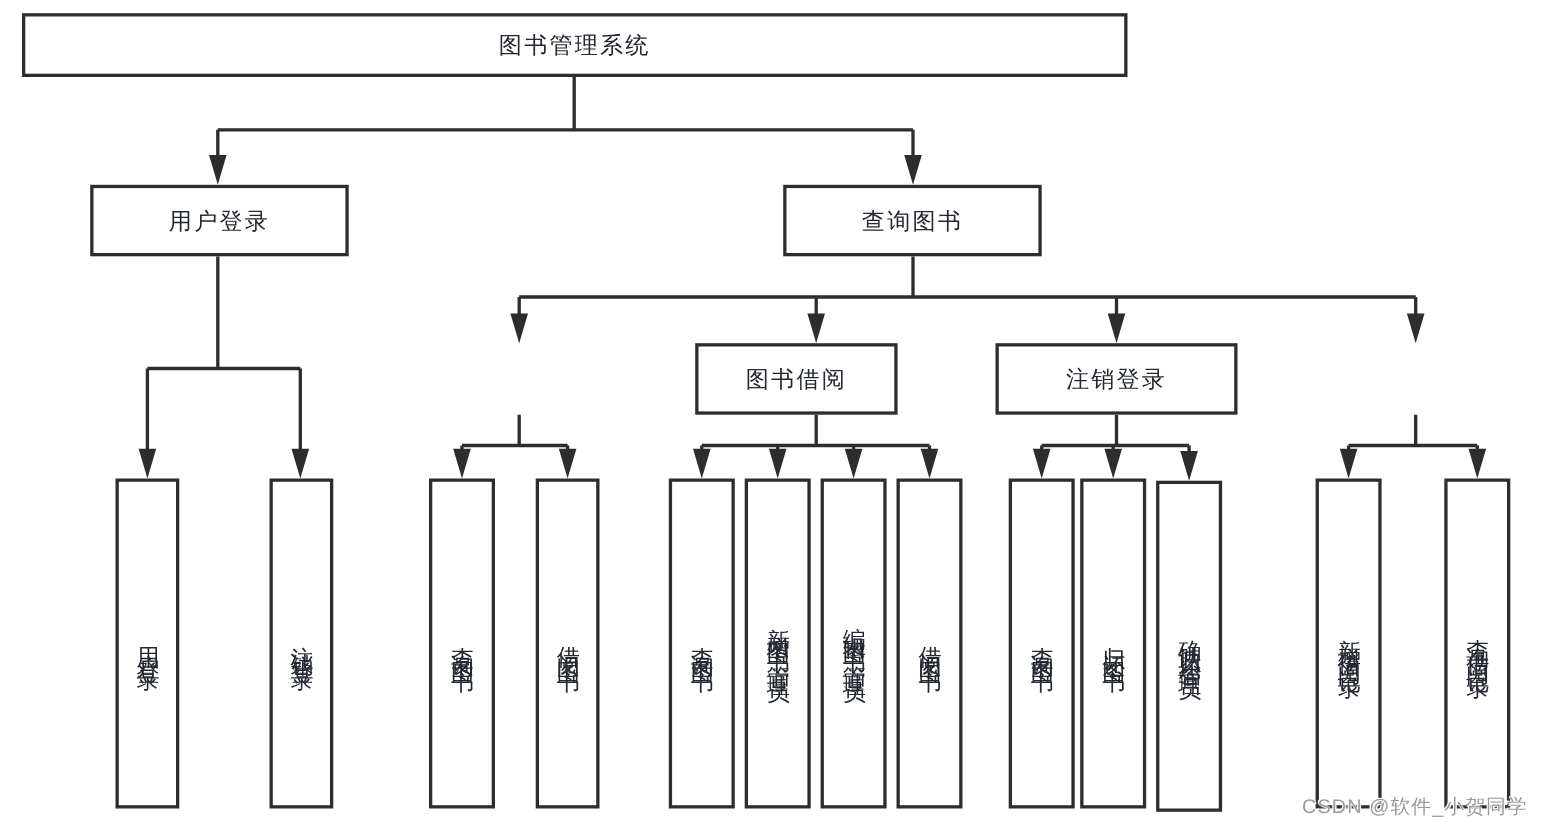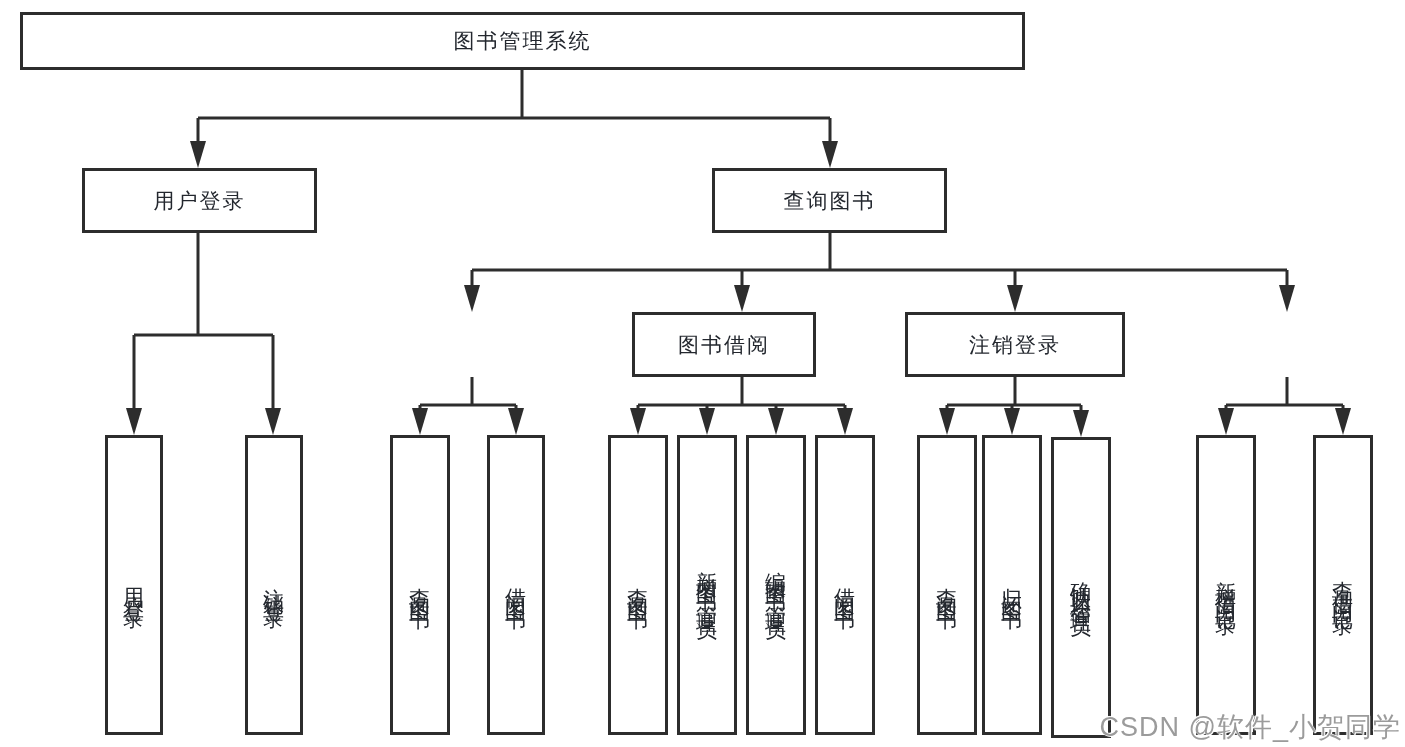--- a/index.html
+++ b/index.html
@@ -17,22 +17,22 @@
     position:absolute; box-sizing:border-box;
     background:#ffffff; border:3px solid var(--line-color,#2d2d2d);
     display:flex; align-items:center; justify-content:center;
   }
   .h-label { font-size:21px; letter-spacing:2px; white-space:nowrap; }
   .v-label {
     writing-mode:vertical-rl; text-orientation:mixed;
     font-size:21px; letter-spacing:7px; line-height:1.1;
   }
   .watermark {
-    position:absolute; right:4px; bottom:2px;
-    font-size:27px; letter-spacing:1px;
+    position:absolute; right:16px; bottom:2px;
+    font-size:18px; letter-spacing:1px;
     color:var(--watermark-color,#9b9b9b);
     text-shadow:0 0 2px #ffffff, 1px 1px 0 #ffffff, -1px -1px 0 #ffffff;
     z-index:5; white-space:nowrap;
   }
 </style>
 </head>
 <body>
 
 <div class="stage">
 

